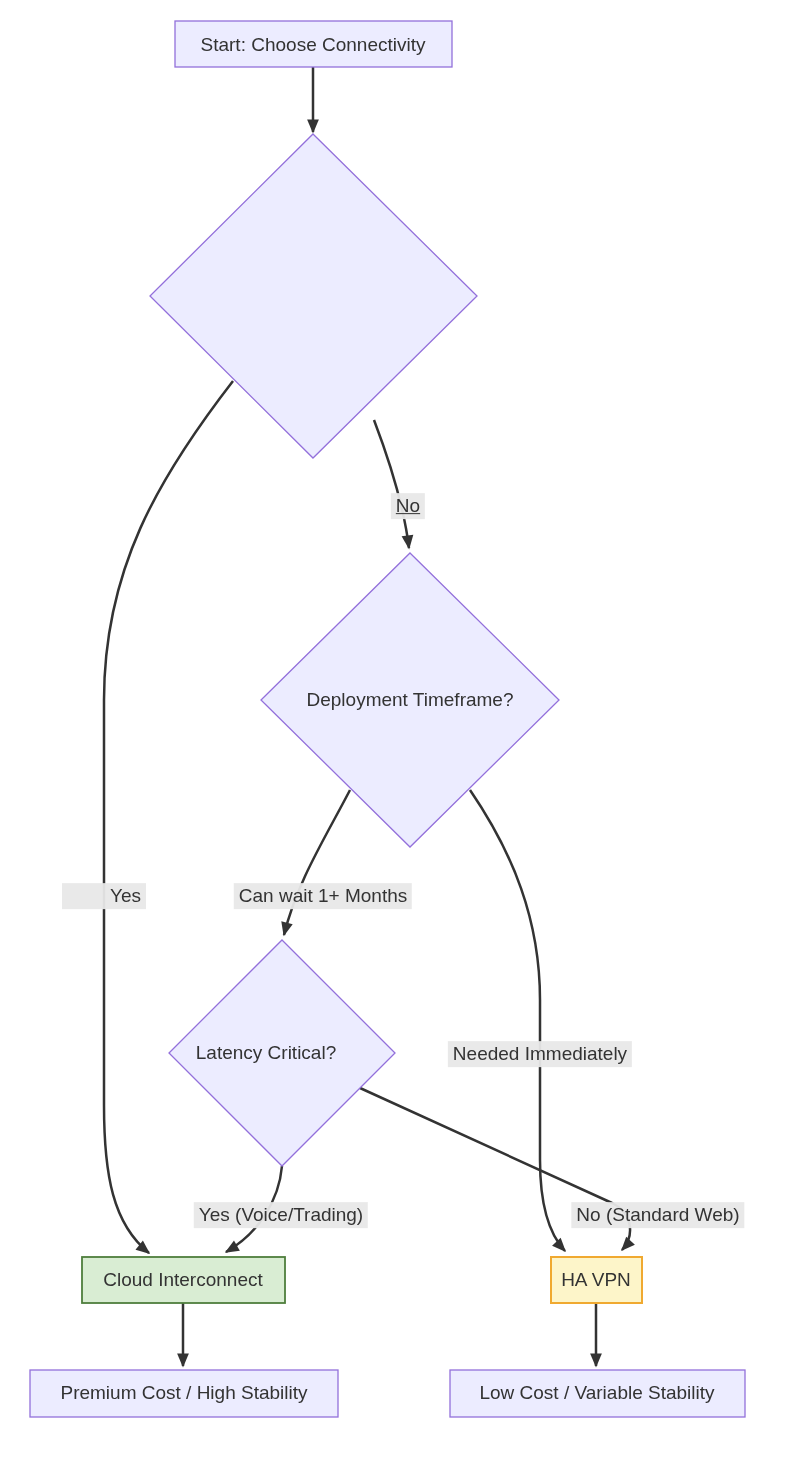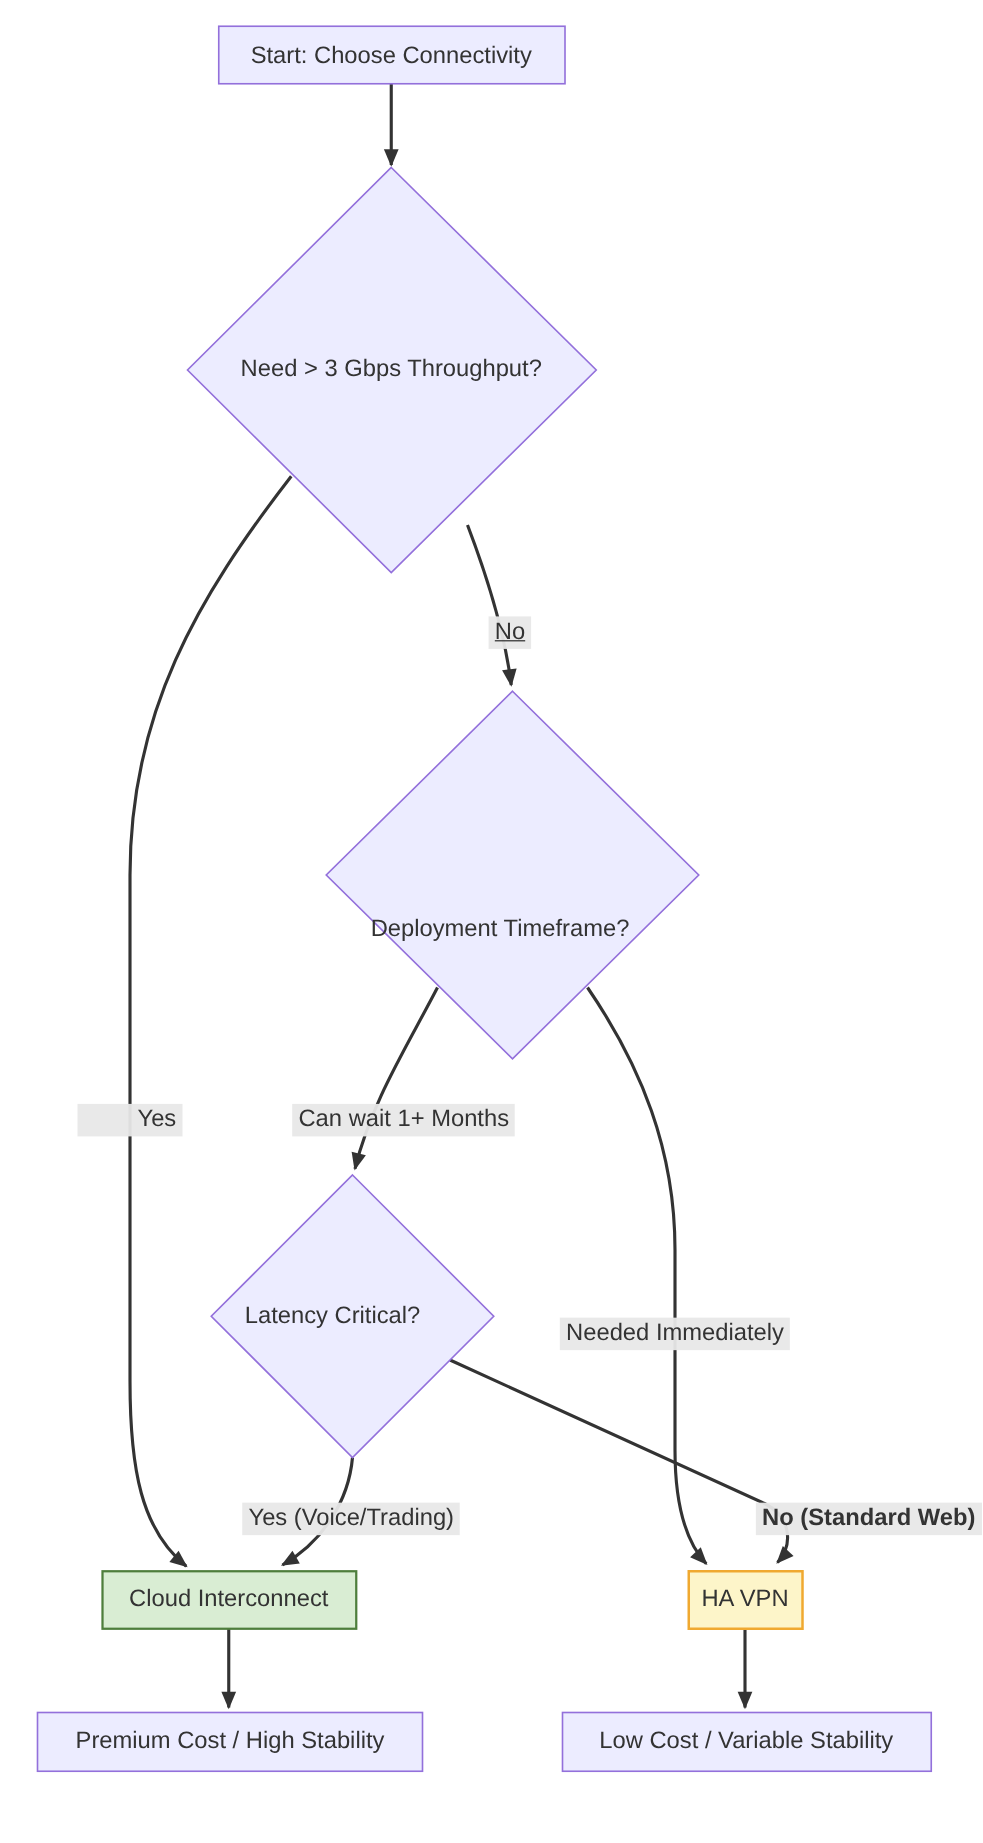--- a/index.html
+++ b/index.html
@@ -68,28 +68,27 @@
       <polygon class="node-default" points="410,553 559,700 410,847 261,700"></polygon>
       <polygon class="node-default" points="282,940 395,1053 282,1166 169,1053"></polygon>
       <rect class="node-green" x="82" y="1257" width="203" height="46"></rect>
       <rect class="node-yellow" x="551" y="1257" width="91" height="46"></rect>
       <rect class="node-default" x="30" y="1370" width="308" height="47"></rect>
       <rect class="node-default" x="450" y="1370" width="295" height="47"></rect>
     </g>
   </svg>
 
   <div class="lbl" style="left:313px; top:45px;">Start: Choose Connectivity</div>
-  <div class="lbl" style="left:313px; top:296px;">Need &gt; 3 Gbps Throughput?</div>
-  <div class="lbl" style="left:400px; top:700px;margin-top:44px;">Deployment Timeframe?</div>
+  <div class="lbl" style="left:410px; top:700px;">Deployment Timeframe?</div>
   <div class="lbl" style="left:266px; top:1053px;">Latency Critical?</div>
   <div class="lbl" style="left:183px; top:1280px;">Cloud Interconnect</div>
   <div class="lbl" style="left:596px; top:1280px;">HA VPN</div>
   <div class="lbl" style="left:597px; top:1393px;">Low Cost / Variable Stability</div>
   <div class="lbl" style="left:184px; top:1393px;">Premium Cost / High Stability</div>
 
   <div class="lbl edge-lbl" style="left:104px; top:896px;padding-left:48px;">Yes</div>
   <div class="lbl edge-lbl" style="left:408px; top:506px;text-decoration:underline;">No</div>
   <div class="lbl edge-lbl" style="left:283px; top:896px;margin-left:40px;">Can wait 1+ Months</div>
-  <div class="lbl edge-lbl" style="left:540px; top:1054px;margin-top:13px;">Needed Immediately</div>
+  <div class="lbl edge-lbl" style="left:540px; top:1054px;">Needed Immediately</div>
   <div class="lbl edge-lbl" style="left:281px; top:1215px;">Yes (Voice/Trading)</div>
-  <div class="lbl edge-lbl" style="left:695px; top:1215px;font-weight:bold;">No (Standard Web)</div>
+  <div class="lbl edge-lbl" style="left:658px; top:1215px;">No (Standard Web)</div>
 
 </div>
 
 </body></html>

